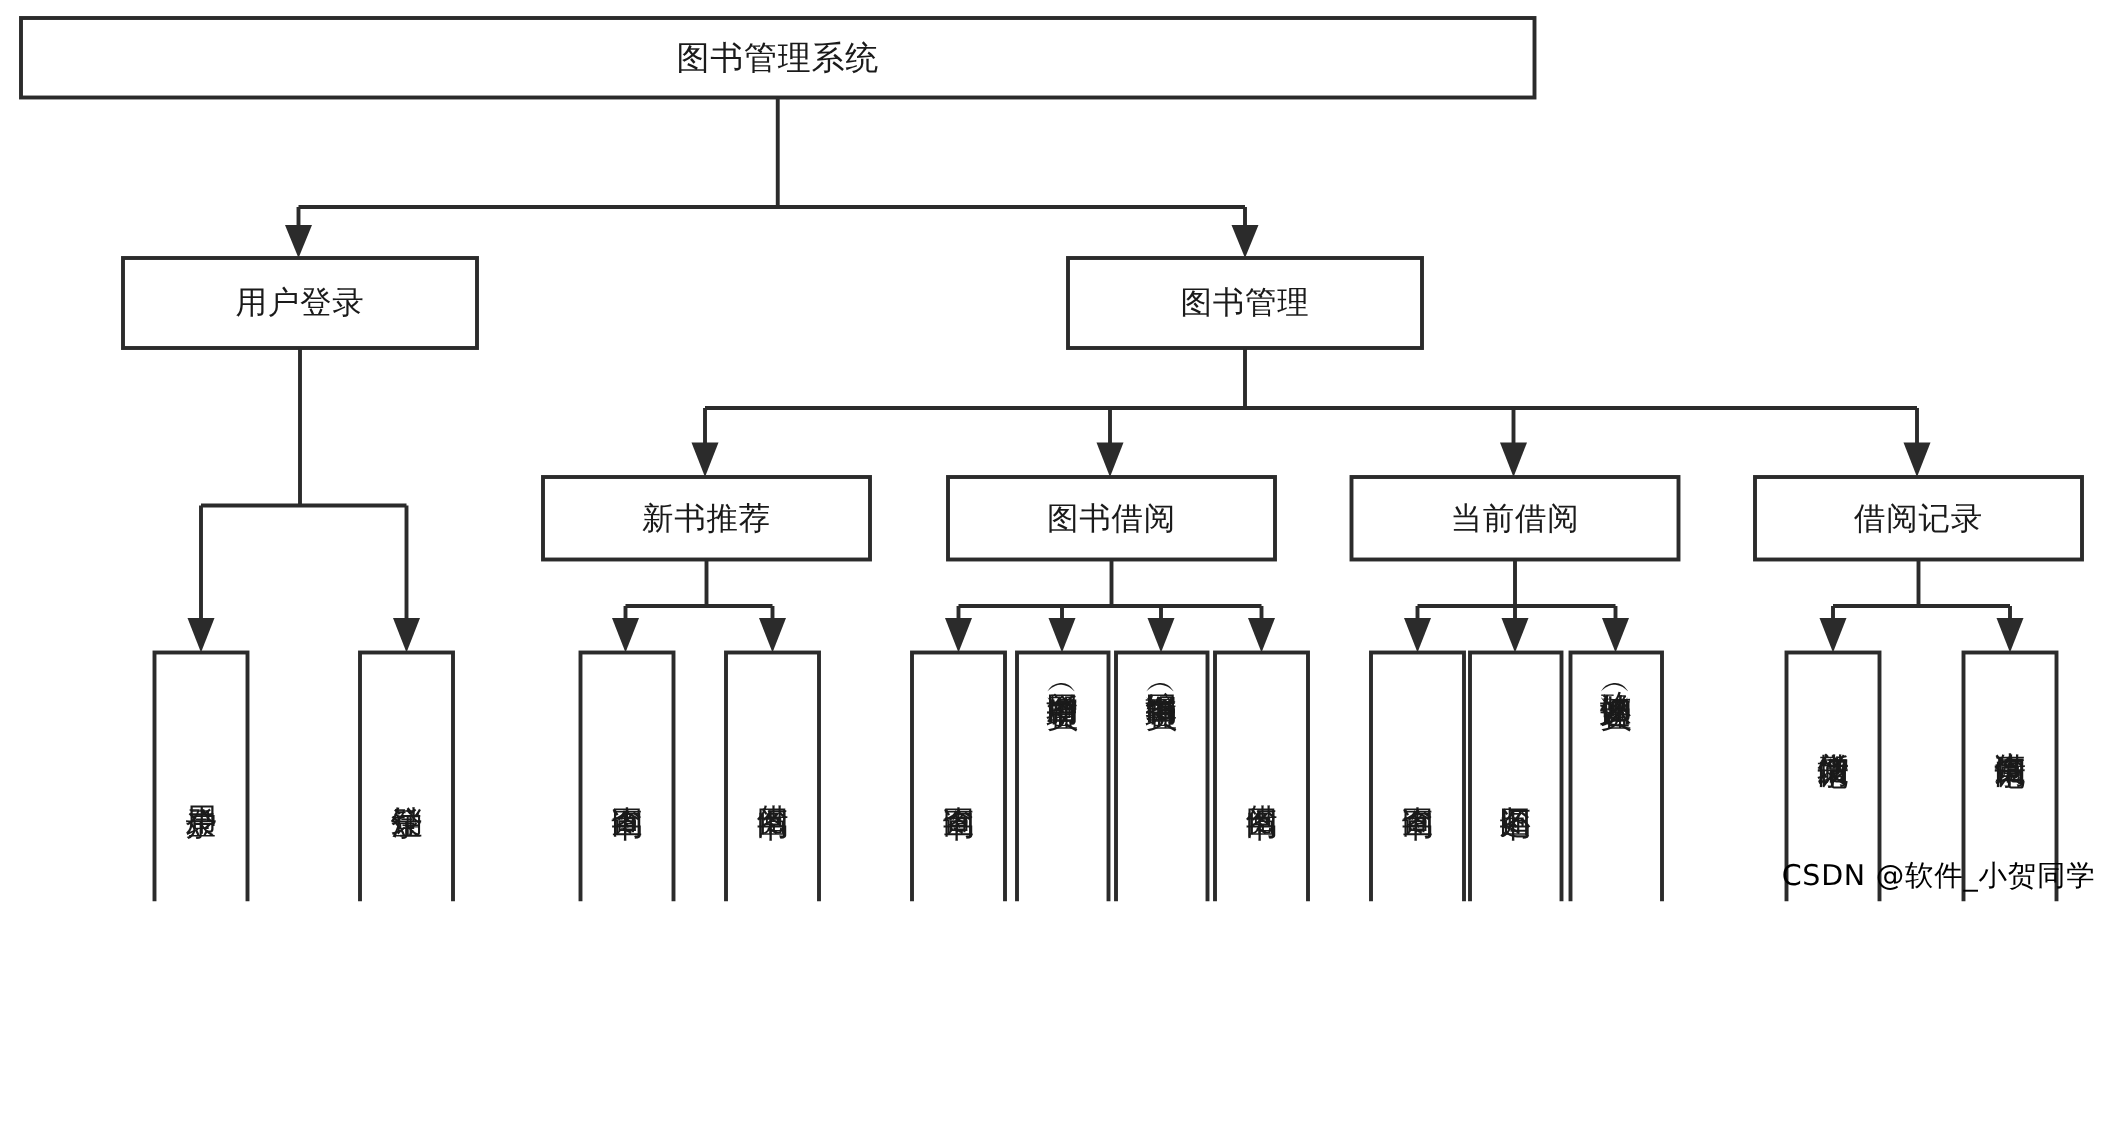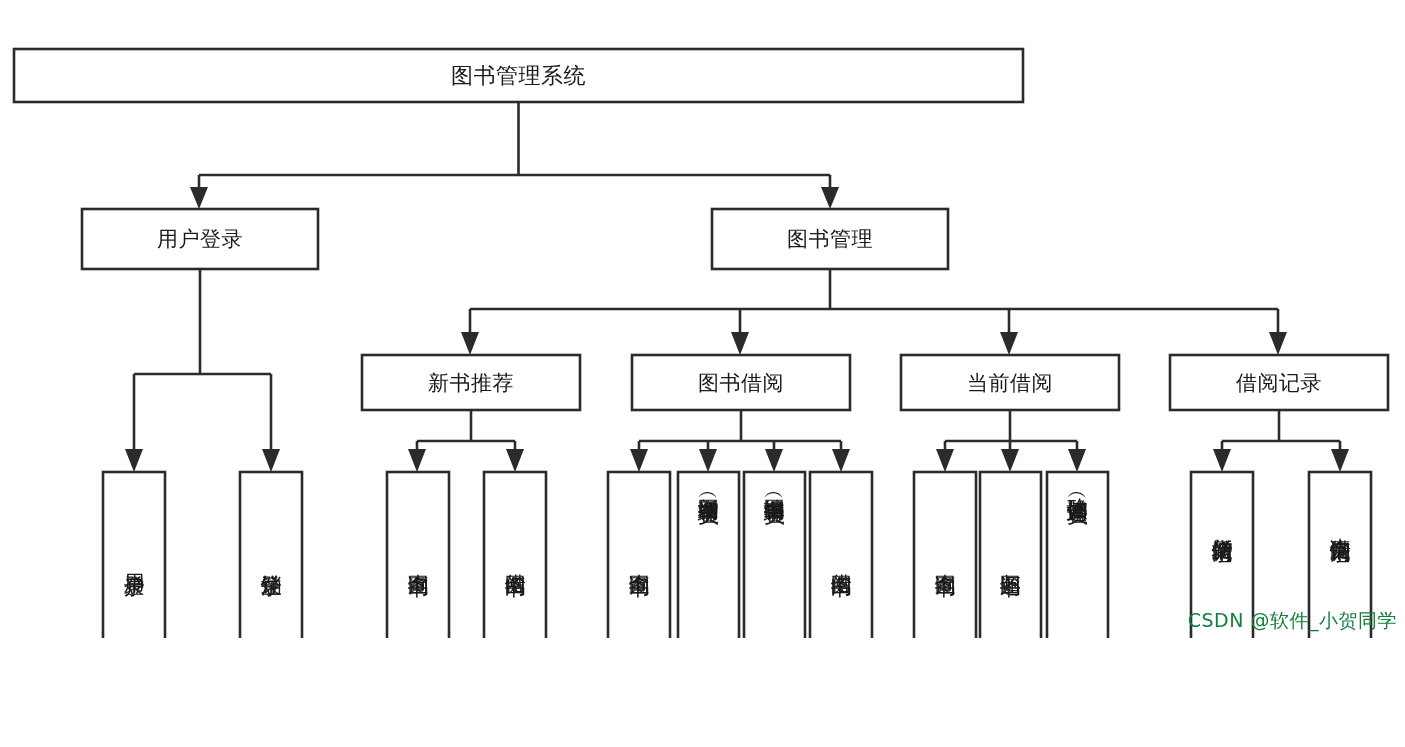--- a/index.html
+++ b/index.html
@@ -10,21 +10,20 @@
   }
   body {
     font-family: "DejaVu Sans", "Liberation Sans", sans-serif;
   }
   #diagram-root {
     position: relative;
     width: 1405px;
     height: 601px;
     background: #ffffff;
     overflow: hidden;
-    margin-top: 37px;
   }
   svg.diagram-canvas {
     position: absolute;
     top: 0;
     left: 0;
     width: 1405px;
     height: 747px;
   }
   .node-box {
     fill: #ffffff;
@@ -71,21 +70,21 @@
     transform: translateX(-50%);
     pointer-events: none;
     user-select: none;
   }
   .watermark {
     position: absolute;
     right: 8px;
     bottom: 4px;
     font-family: "DejaVu Sans", "Liberation Sans", sans-serif;
     font-size: 19px;
-    color: #15803d;
+    color: #000000;
     letter-spacing: 0.5px;
     white-space: nowrap;
     user-select: none;
   }
 </style>
 </head>
 <body>
 
 <div id="diagram-root">
 

